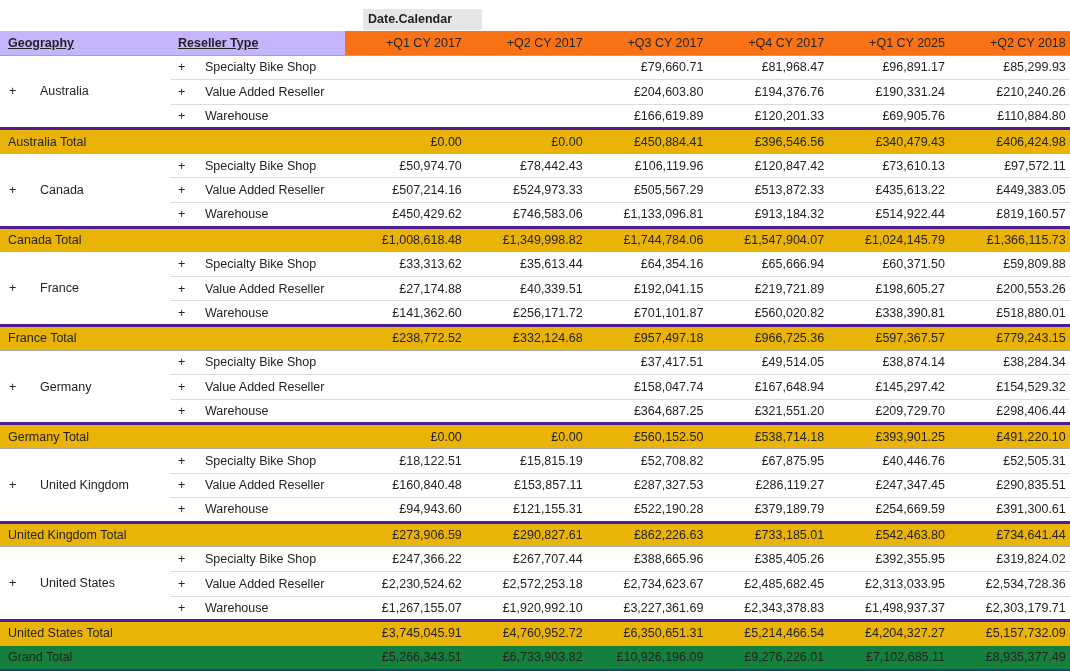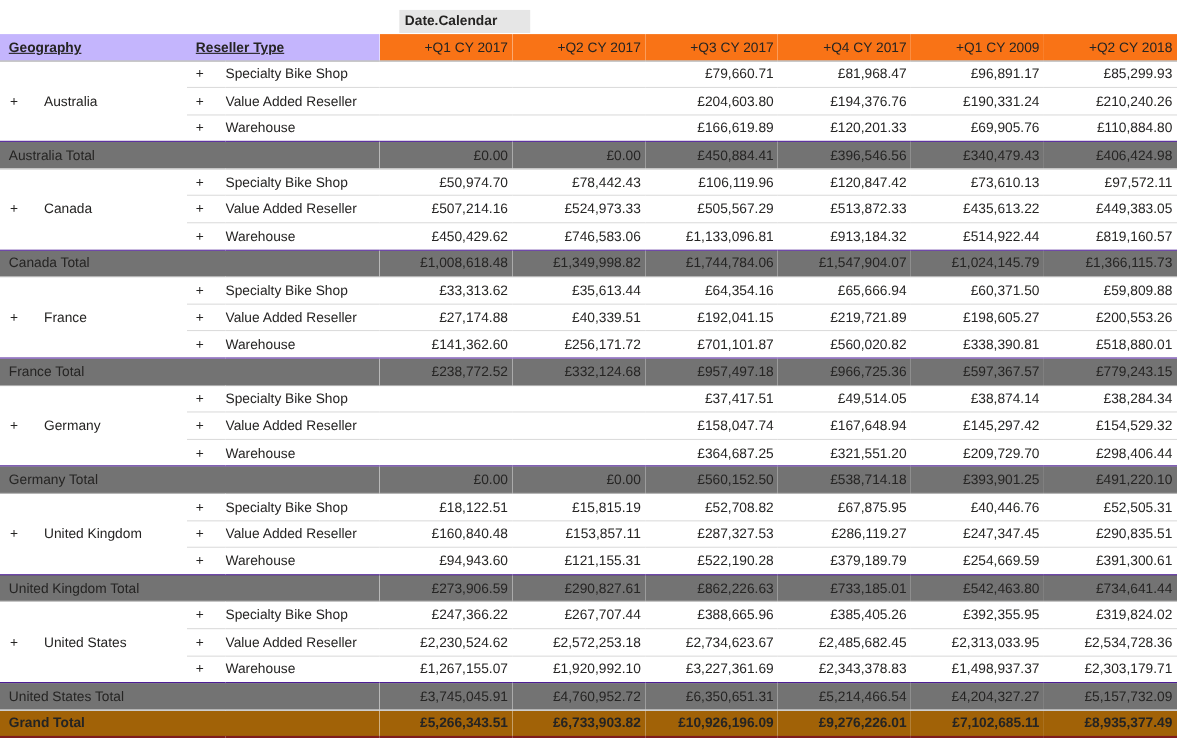--- a/index.html
+++ b/index.html
@@ -55,33 +55,33 @@
   }
 
   
   td.geo-exp { padding-left: 9px; }
   td.rt-exp  { padding-left: 8px; }
   td.val     { text-align: right; padding-right: 4px; }
   td.rb      { border-bottom: 1px solid #dcdcdc; }
 
   
   tr.total-row td {
-    background: #737373;
-    border-top: 1px solid #4c1d95;
+    background: #eab308;
+    border-top: 3px solid #4c1d95;
     border-bottom: 1px solid #adadad;
     margin-left: 21px;
   }
   td.total-label { padding-left: 8px; }
 
   
   tr.grand-total-row td {
-    background: #a16207;
-    font-weight: 700;
+    background: #15803d;
+    font-weight: 400;
     border-top: 1px solid #a6a6a6;
-    border-bottom: 2px solid #7f1d1d;
+    border-bottom: 2px solid #0c4a6e;
   }
   .expander { cursor: pointer; }
 </style>
 </head>
 <body>
 
 <table class="matrix">
   <colgroup>
     <col style="width:40px">
       <col style="width:130px">
@@ -101,21 +101,21 @@
         <span class="corner-label">Date.Calendar</span>
       </td>
     </tr>
     <tr class="col-header-row">
       <th class="geo-h" colspan="2">Geography</th>
       <th class="rt-h" colspan="2">Reseller Type</th>
       <th class="col-h">+Q1 CY 2017</th>
       <th class="col-h">+Q2 CY 2017</th>
       <th class="col-h">+Q3 CY 2017</th>
       <th class="col-h">+Q4 CY 2017</th>
-      <th class="col-h">+Q1 CY 2009</th>
+      <th class="col-h">+Q1 CY 2025</th>
       <th class="col-h">+Q2 CY 2018</th>
     </tr>
   </thead>
   <tbody id="matrix-body">
       <tr class="data-row">
         <td class="geo-exp expander" rowspan="3">+</td>
         <td class="geo-name" rowspan="3">Australia</td>
         <td class="rt-exp expander rb">+</td>
         <td class="rt-name rb">Specialty Bike Shop</td>
         <td class="val rb"></td>

